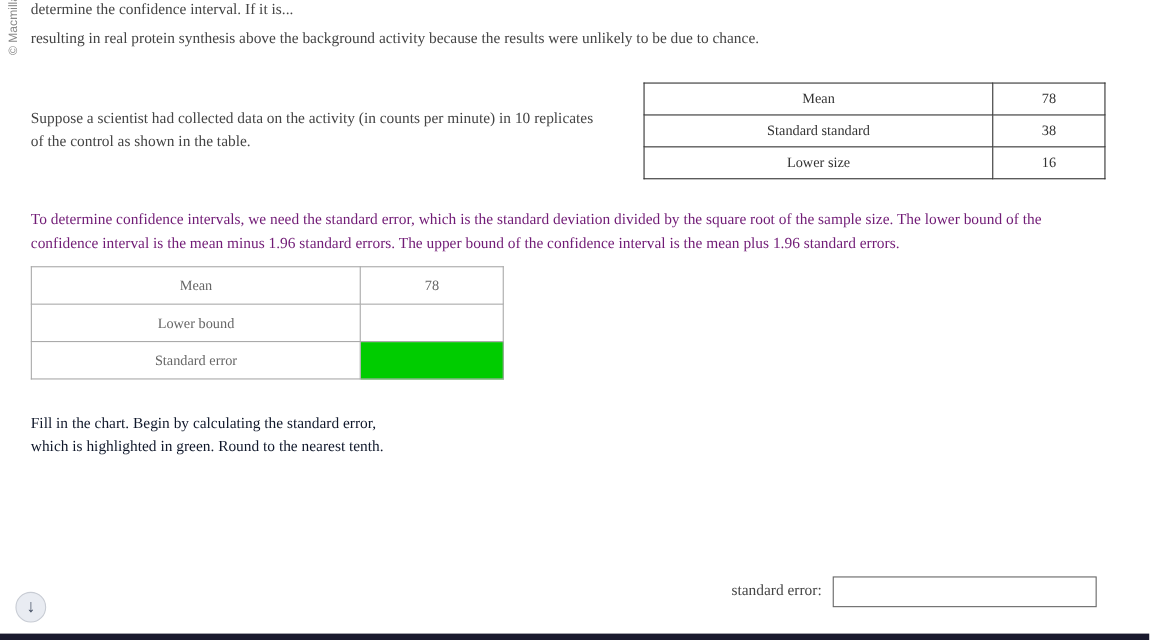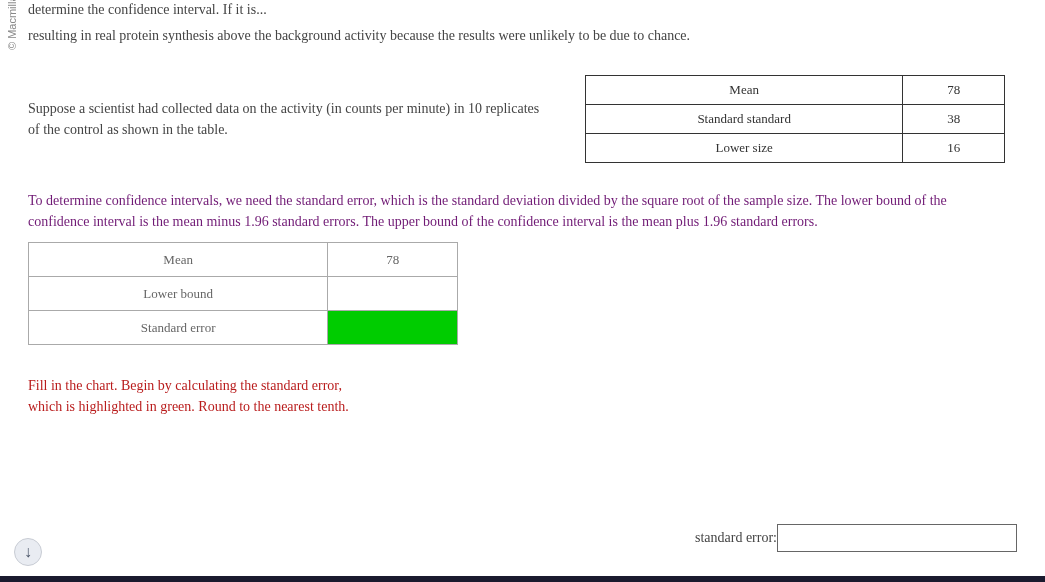--- a/index.html
+++ b/index.html
@@ -10,22 +10,22 @@
 .row1{display:flex;gap:44px;margin-top:30px;align-items:center}
 .row1 .text{flex:1;font-size:14px;line-height:1.5;color:#444}
 .tbl{border-collapse:collapse;width:420px}
 .tbl td{border:1px solid #333;padding:6px 12px;font-size:13px;text-align:center}
 .p2{margin-top:27px;font-size:14px;line-height:1.5;color:#701a75}
 .tbl2{border-collapse:collapse;margin-top:10px;width:430px}
 .tbl2 td{border:1px solid #aaa;height:34px;font-size:13px;color:#666}
 .tbl2 td.lab{width:300px;text-align:center}
 .tbl2 td.val{width:130px;text-align:center}
 .green{background:#0c0}
-.p3{margin-top:30px;font-size:14px;color:#b91c1c;line-height:1.5;max-width:460px}
-.ansrow{position:absolute;right:28px;bottom:30px;display:flex;align-items:center;}
+.p3{margin-top:30px;font-size:14px;color:#0f172a;line-height:1.5;max-width:460px}
+.ansrow{position:absolute;right:48px;bottom:30px;display:flex;align-items:center;gap:10px}
 .ansrow .lab{font-size:14px;color:#444}
 .ansrow input{width:240px;height:28px;border:1px solid #666;font-size:13px;padding:0 6px}
 .arrow{position:absolute;left:14px;bottom:16px;width:28px;height:28px;border-radius:50%;background:#e9ecf2;border:1px solid #c8ccd4;display:flex;align-items:center;justify-content:center;font-size:16px;color:#4a5568}
 .bottombar{position:absolute;left:0;bottom:0;width:1045px;height:6px;background:#1a1a2e}
 </style>
 </head>
 <body>
 
 <div class="watermark">© Macmillan Learn</div>
 

